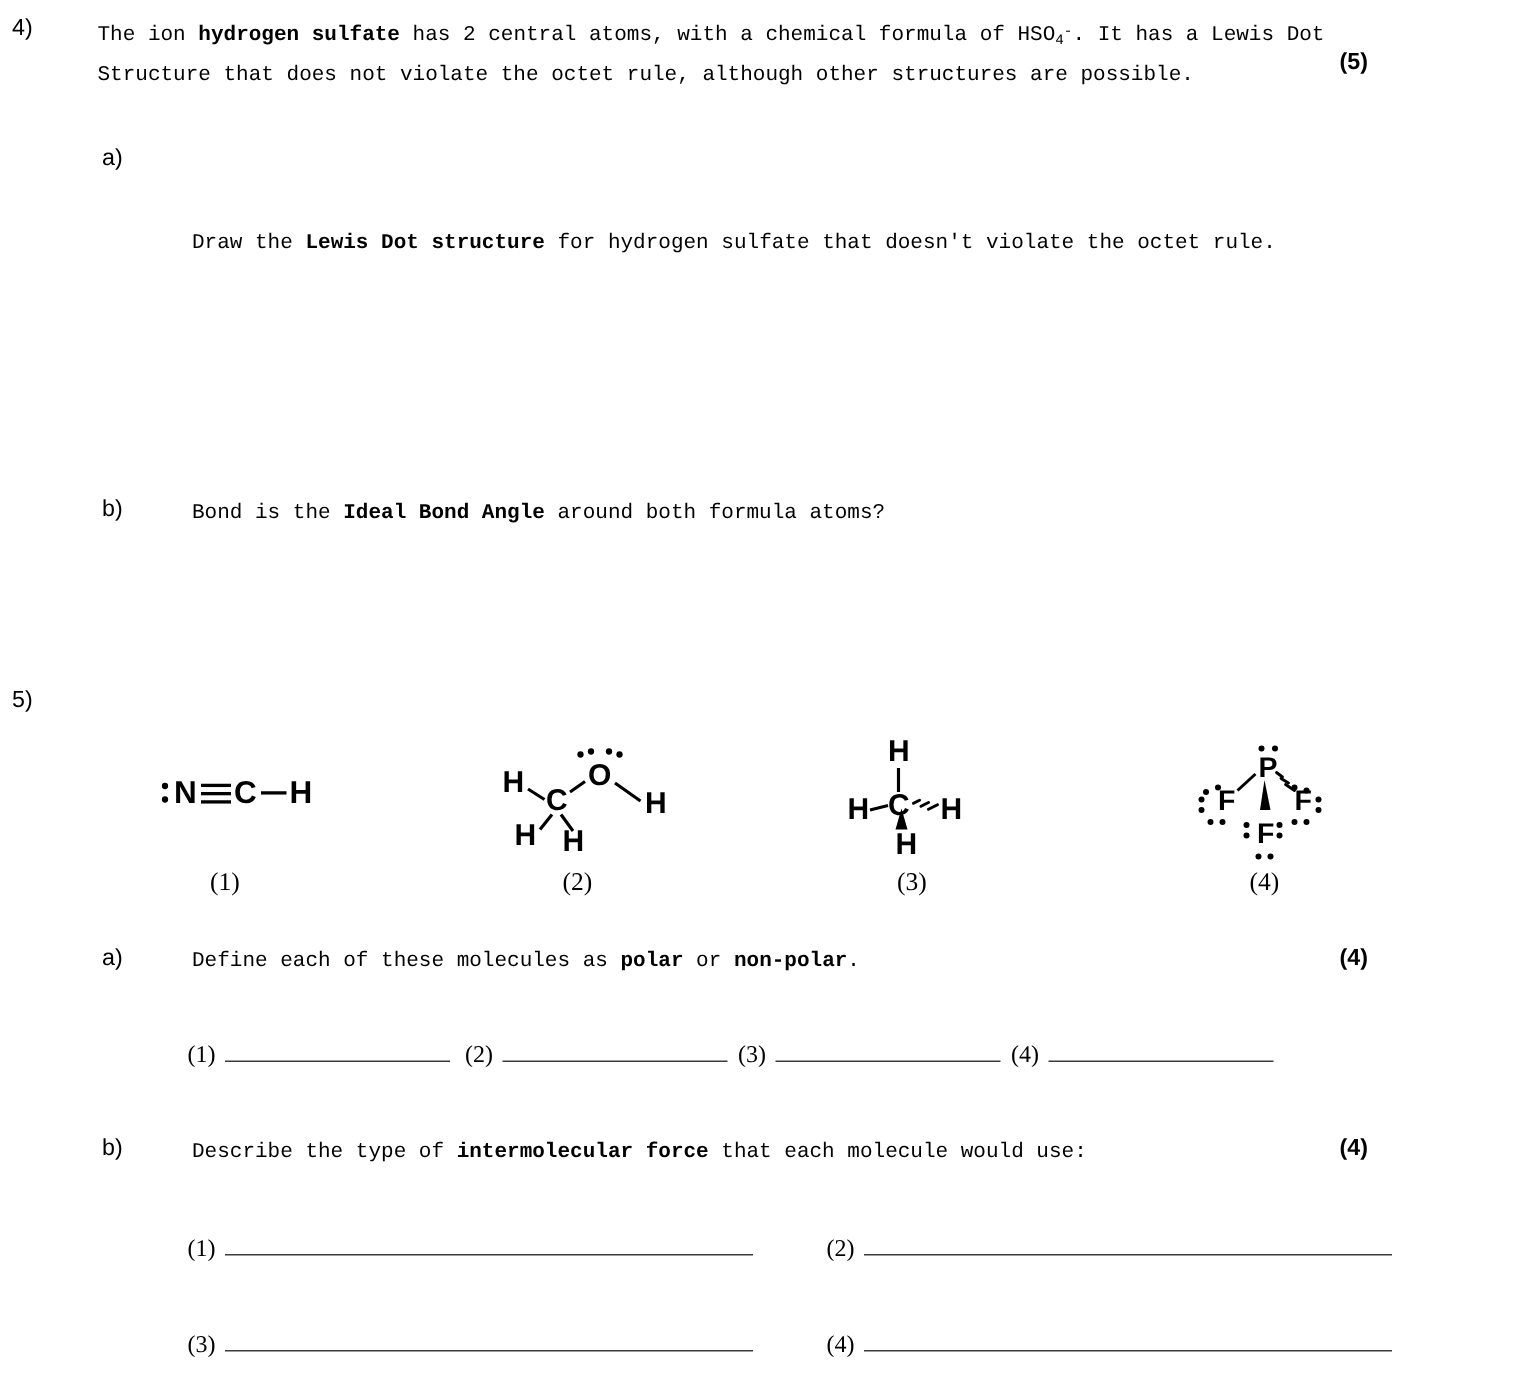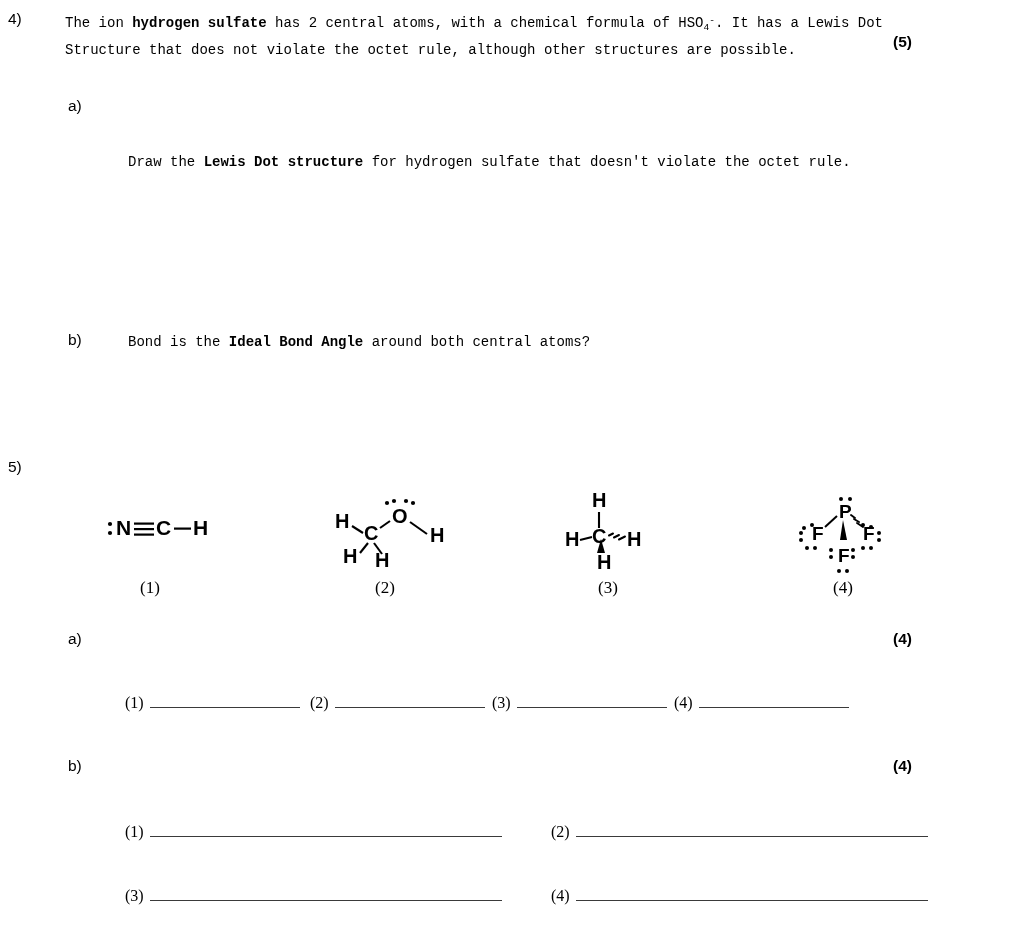--- a/index.html
+++ b/index.html
@@ -96,21 +96,21 @@
   <div class="marks" style="left:893px; top:33px;">(5)</div>
 
   <div class="qnum" style="left:68px; top:97px;">a)</div>
   <div class="qbody" style="left:128px; top:111px; width:800px;margin-top:40px;">
     <span>Draw the </span><b>Lewis Dot structure</b><span> for hydrogen sulfate that doesn't violate the octet rule.</span>
   </div>
   <div style="position:absolute; left:128px; top:125px; width:790px; height:185px;"></div>
 
   <div class="qnum" style="left:68px; top:331px;">b)</div>
   <div class="qbody" style="left:128px; top:331px; width:800px;">
-    <span>Bond is the </span><b>Ideal Bond Angle</b><span> around both central atoms?</span>
+    <span>Bond is the </span><b>Ideal Bond Angle</b><span> around both formula atoms?</span>
   </div>
   <div style="position:absolute; left:128px; top:360px; width:790px; height:85px;"></div>
 
   <div class="qnum" style="left:8px; top:458px;">5)</div>
 
   <div class="mol" style="left:100px; top:500px;">
     <svg width="130" height="60" viewBox="0 0 130 60">
 
       <circle cx="10" cy="24" r="2.1" fill="#000"></circle>
       <circle cx="10" cy="33" r="2.1" fill="#000"></circle>
@@ -229,40 +229,46 @@
         <line x1="59" y1="27" x2="64" y2="30"></line>
         <line x1="62" y1="31" x2="68" y2="35"></line>
       </g>
 
       <polygon points="48,28 52,48 45,48" fill="#000"></polygon>
     </svg>
   </div>
   <div class="mol-label" style="left:803px; top:578px; width:80px;">(4)</div>
 
   <div class="qnum" style="left:68px; top:630px;">a)</div>
+  <div class="qbody" style="left:128px; top:630px; width:750px;">
+    <span>Define each of these molecules as </span><b>polar</b><span> or </span><b>non-polar</b><span>.</span>
+  </div>
   <div class="marks" style="left:893px; top:630px;">(4)</div>
 
   <div class="blank-row" style="left:125px; top:693px;">
     <span class="blank-tag">(1)</span>
     <span class="blank-line blank-short"></span>
   </div>
   <div class="blank-row" style="left:310px; top:693px;">
     <span class="blank-tag">(2)</span>
     <span class="blank-line blank-short"></span>
   </div>
   <div class="blank-row" style="left:492px; top:693px;">
     <span class="blank-tag">(3)</span>
     <span class="blank-line blank-short"></span>
   </div>
   <div class="blank-row" style="left:674px; top:693px;">
     <span class="blank-tag">(4)</span>
     <span class="blank-line blank-short"></span>
   </div>
 
   <div class="qnum" style="left:68px; top:757px;">b)</div>
+  <div class="qbody" style="left:128px; top:757px; width:750px;">
+    <span>Describe the type of </span><b>intermolecular force</b><span> that each molecule would use:</span>
+  </div>
   <div class="marks" style="left:893px; top:757px;">(4)</div>
 
   <div class="blank-row" style="left:125px; top:822px;">
     <span class="blank-tag">(1)</span>
     <span class="blank-line blank-long"></span>
   </div>
   <div class="blank-row" style="left:551px; top:822px;">
     <span class="blank-tag">(2)</span>
     <span class="blank-line blank-long"></span>
   </div>

